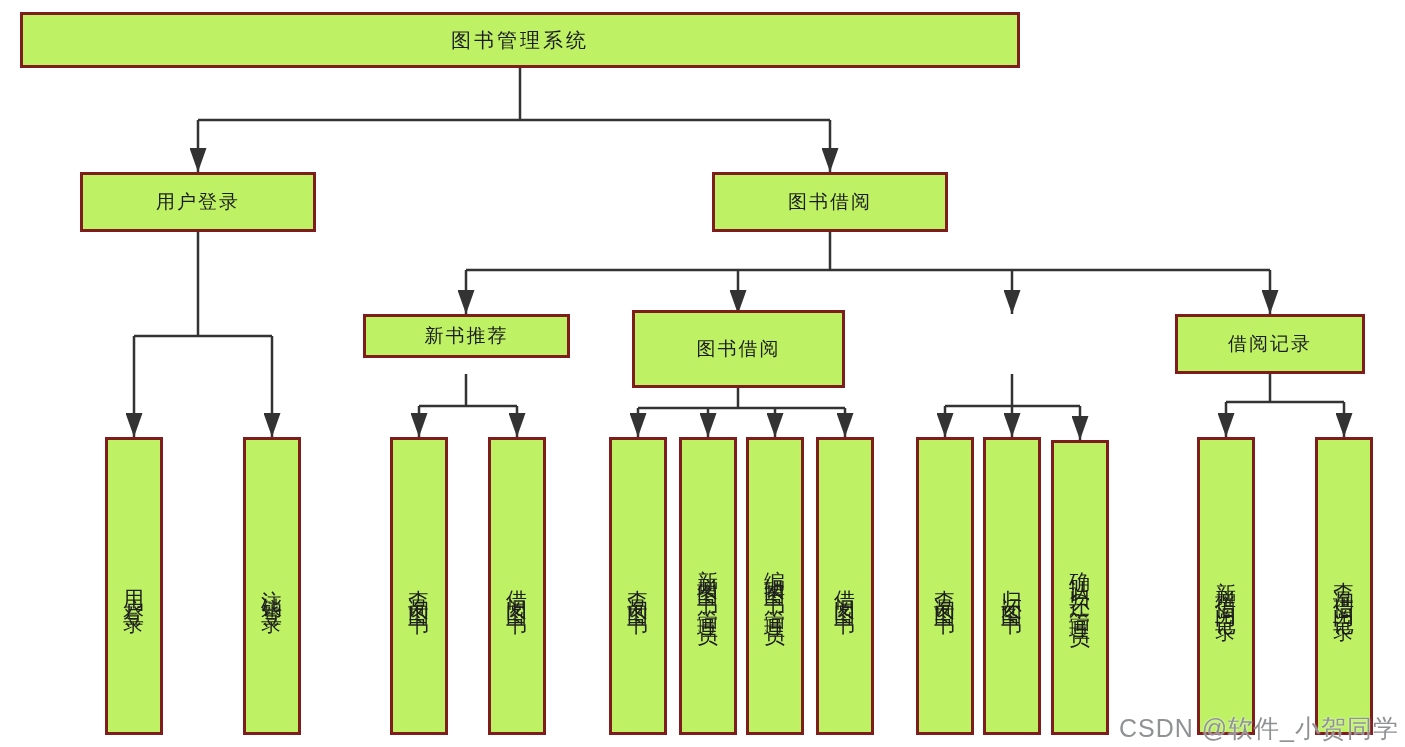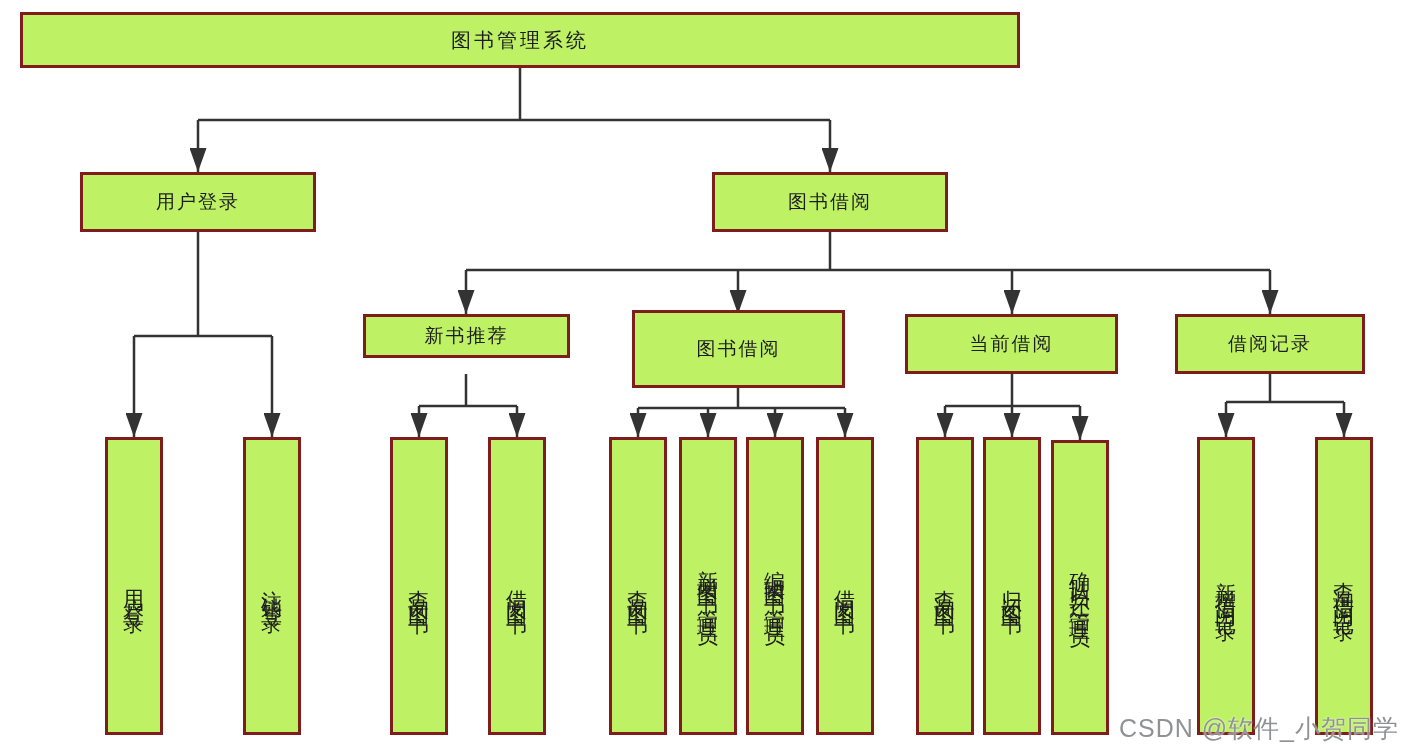--- a/index.html
+++ b/index.html
@@ -114,21 +114,20 @@
     </g>
   </svg>
 
   <div class="box h root" style="left:20px; top:12px; width:1000px; height:56px">图书管理系统</div>
 
   <div class="box h" style="left:80px; top:172px; width:236px; height:60px">用户登录</div>
   <div class="box h" style="left:712px; top:172px; width:236px; height:60px">图书借阅</div>
 
   <div class="box h" style="left:363px; top:314px; width:207px; height:44px">新书推荐</div>
   <div class="box h" style="left:632px; top:310px; width:213px; height:78px">图书借阅</div>
-  <div class="box h" style="left:905px; top:314px; width:213px; height:60px">当前借阅</div>
   <div class="box h" style="left:1175px; top:314px; width:190px; height:60px">借阅记录</div>
 
   <div class="box v" style="left:105px; top:437px; width:58px; height:298px">用户登录</div>
   <div class="box v" style="left:243px; top:437px; width:58px; height:298px">注销登录</div>
 
   <div class="box v" style="left:390px; top:437px; width:58px; height:298px">查询图书</div>
   <div class="box v" style="left:488px; top:437px; width:58px; height:298px">借阅图书</div>
 
   <div class="box v" style="left:609px; top:437px; width:58px; height:298px">查询图书</div>
   <div class="box v" style="left:679px; top:437px; width:58px; height:298px">新增图书（管理员）</div>

